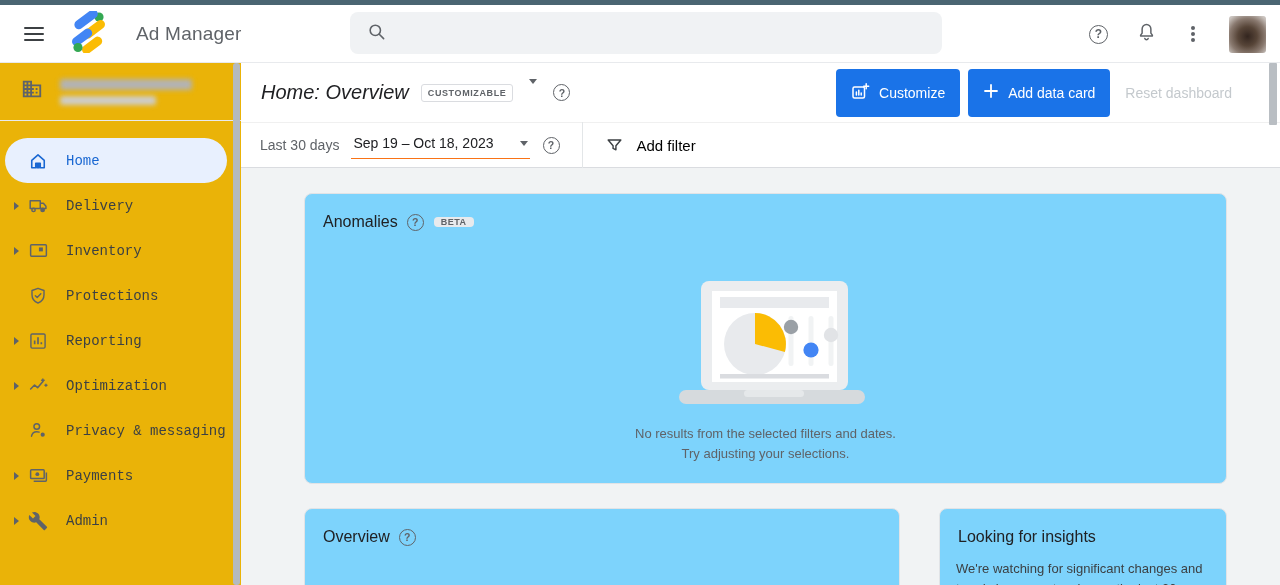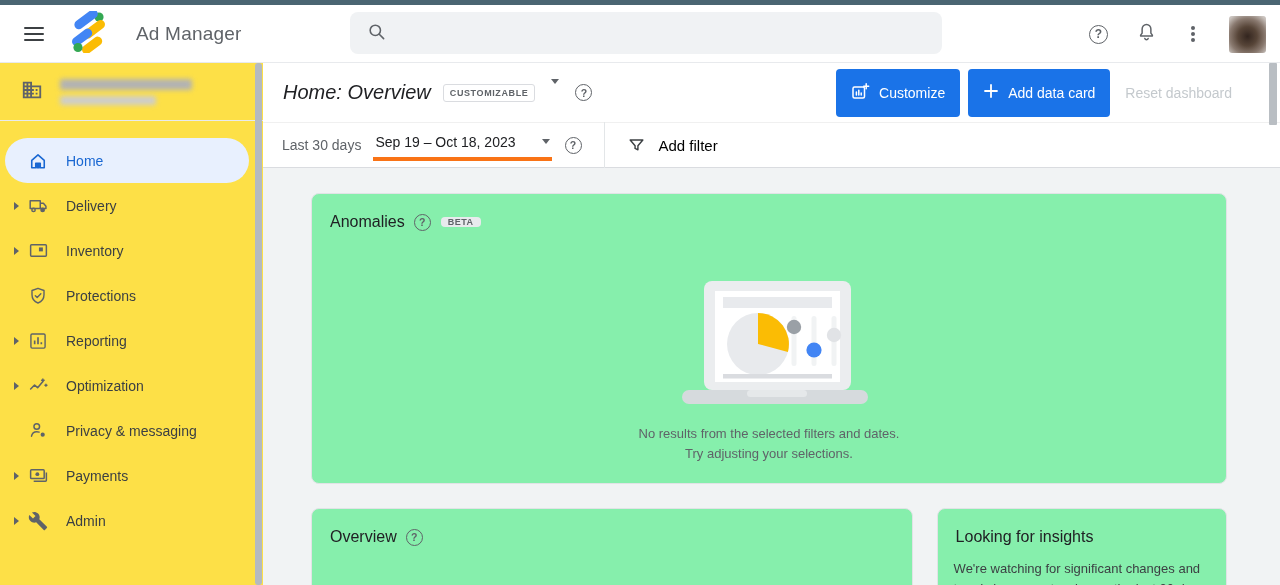--- a/index.html
+++ b/index.html
@@ -30,21 +30,21 @@
     font-size:10.5px;font-weight:bold;color:#5f6368;flex:0 0 auto;}
   .qicon::after{content:"?";}
   .kebab{width:4px;height:4px;border-radius:50%;background:#5f6368;
     box-shadow:0 -6px 0 #5f6368,0 6px 0 #5f6368;margin:0 6px;}
   .avatar{width:37px;height:37px;border-radius:3px;
     background:radial-gradient(circle at 50% 55%, #33251f 0%, #574538 35%, #8a7a70 65%, #c9c2bd 90%);
     filter:blur(.6px);}
 
   
   .shell{display:flex;height:522px;}
-  .sidebar{width:263px;background:#fde047;position:relative;flex:0 0 auto;}
+  .sidebar{width:241px;background:#eab308;position:relative;flex:0 0 auto;font-family:Liberation Mono, monospace;}
   .side-scroll{position:absolute;right:1px;top:0;width:7px;height:100%;
     background:#b4bac0;border-radius:3px;}
   .account{height:58px;border-bottom:1px solid #e8eaed;display:flex;
     align-items:center;padding-left:21px;}
   .acct-text{margin-left:17px;}
   .blur-line{border-radius:2px;filter:blur(2.5px);}
   .blur1{width:132px;height:11px;background:#b3b3b3;}
   .blur2{width:96px;height:9px;background:#cdcdcd;margin-top:6px;}
   .nav{padding-top:17px;}
   .nav-item{height:45px;display:flex;align-items:center;margin:0 14px 0 5px;
@@ -74,30 +74,30 @@
     background:var(--accent);color:#fff;border:none;border-radius:4px;
     font-size:14px;padding:0 15px;cursor:pointer;font-family:inherit;}
   .btn-blue + .btn-blue{margin-left:8px;}
   .reset-link{margin-left:15px;font-size:14px;color:#c4c9cd;cursor:default;}
 
   .filter-row{height:46px;background:#fff;border-top:1px solid #f0f0f0;
     border-bottom:1px solid #dadce0;display:flex;align-items:center;
     padding-left:19px;}
   .range-label{font-size:14px;color:#5f6368;}
   .date-wrap{display:flex;align-items:center;margin-left:12px;
-    border-bottom:4px solid #f97316;padding:4px 2px 7px 2px;cursor:pointer;}
+    border-bottom:1px solid #f97316;padding:4px 2px 7px 2px;cursor:pointer;}
   .date-text{font-size:14px;color:#202124;}
   .date-wrap .tri-down{margin-left:26px;}
   .filter-help{margin-left:13px;}
   .v-div{width:1px;height:46px;background:#e3e6e8;margin-left:22px;}
   .funnel{margin-left:22px;cursor:pointer;display:flex;}
   .add-filter{margin-left:13px;font-size:15px;color:#000000;cursor:pointer;}
 
   .content{padding:25px 53px 0 48px;}
-  .card{background:#86efac;border:1px solid #e1e3e6;border-radius:8px;}
+  .card{background:#7dd3fc;border:1px solid #e1e3e6;border-radius:8px;margin-left:15px;}
   .anomalies-card{height:291px;position:relative;}
   .card-head{display:flex;align-items:center;padding:19px 18px 0 18px;}
   .card-title{font-size:16px;color:#202124;}
   .card-head .qicon{margin-left:9px;}
   .beta-badge{margin-left:10px;background:#e8eaed;color:#5f6368;font-size:9px;
     font-weight:bold;letter-spacing:.5px;border-radius:4px;padding:0 7px;}
   .metrics-select{position:absolute;right:17px;top:18px;width:189px;
     display:flex;align-items:center;justify-content:space-between;
     border-bottom:1px solid #dadce0;padding:0 2px 9px 2px;cursor:pointer;}
   .metrics-text{font-size:13px;color:#3c4043;}

